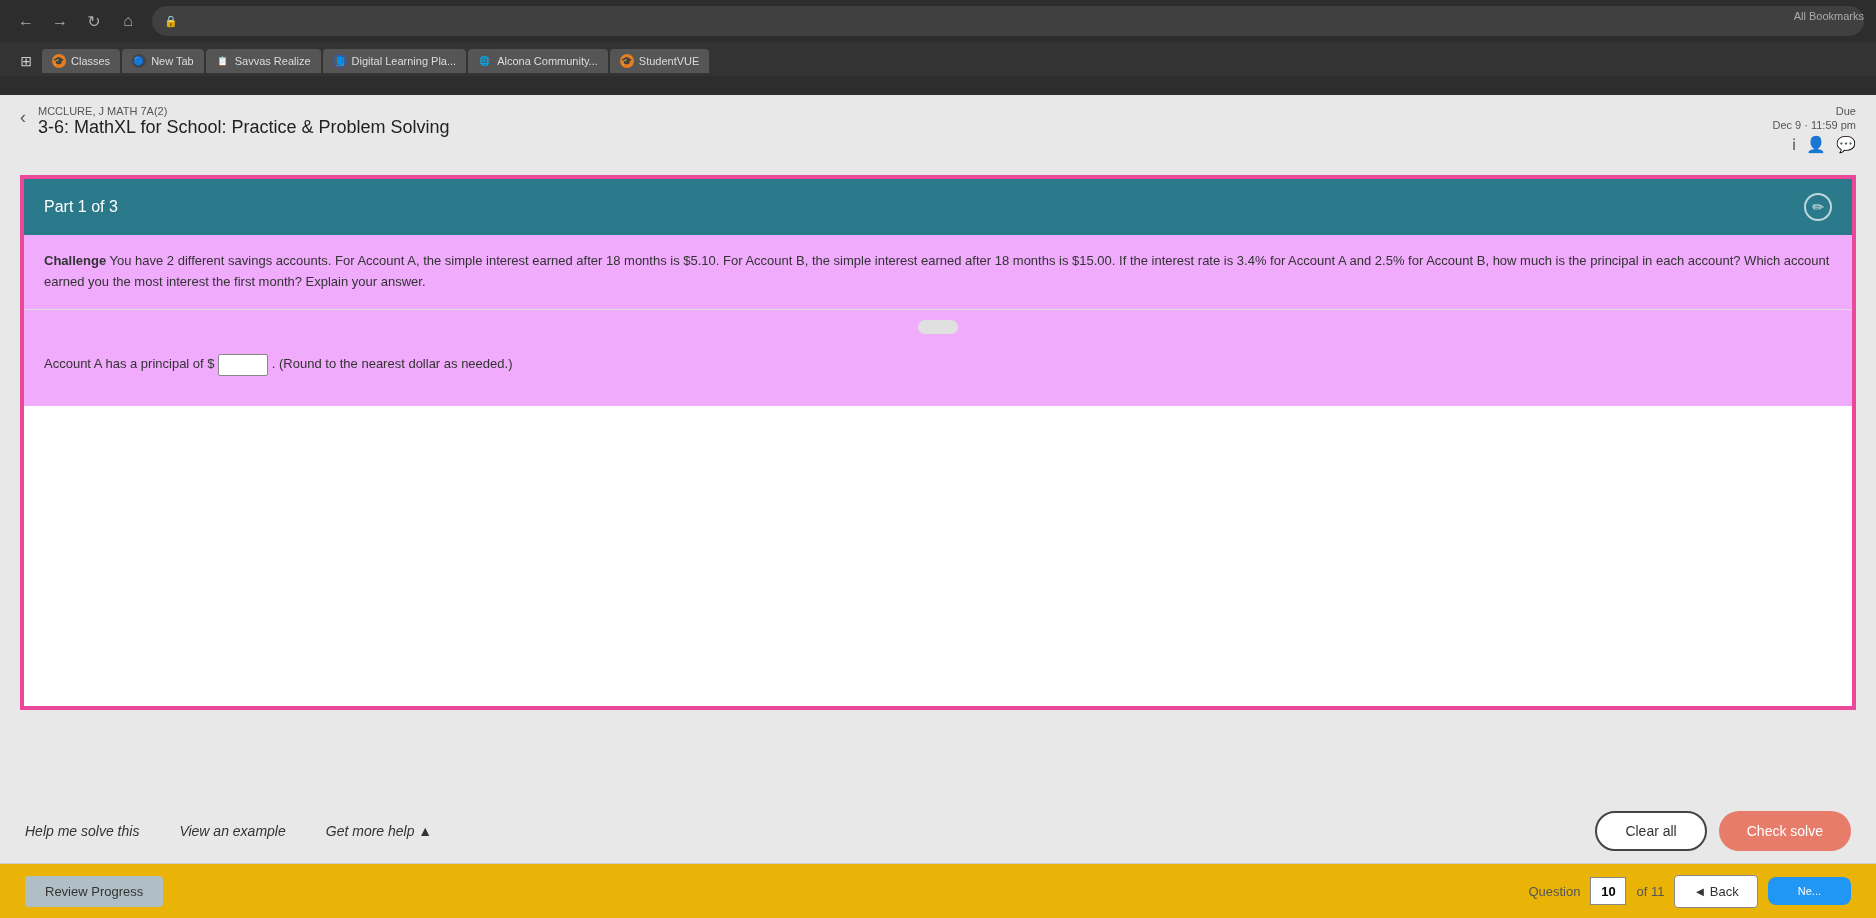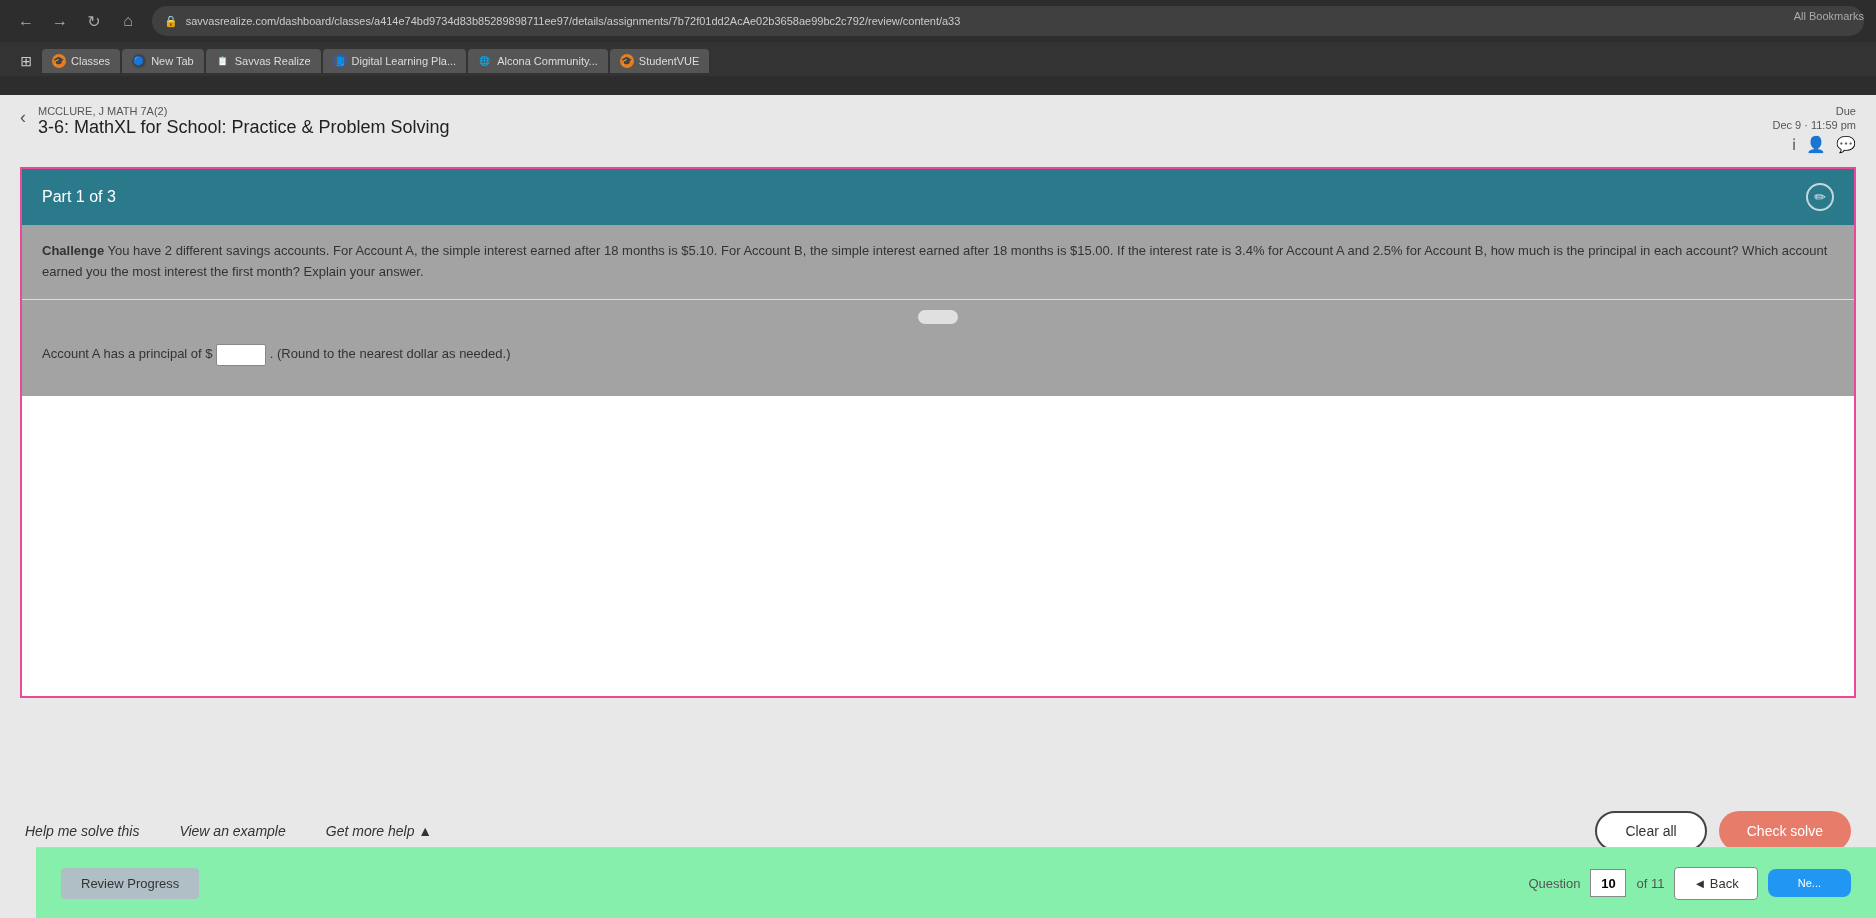--- a/index.html
+++ b/index.html
@@ -167,23 +167,23 @@
       align-items: center;
     }
     .header-icon {
       font-size: 16px;
       color: #555;
       cursor: pointer;
     }
 
     
     .problem-container {
-      margin: 4px 20px;
-      background: #a3a3a3;
-      border: 2px solid #ec4899;
+      margin: 12px 20px;
+      background: #f0abfc;
+      border: 4px solid #ec4899;
     }
     .problem-header {
       background: #2a7a8c;
       color: white;
       padding: 14px 20px;
       display: flex;
       align-items: center;
       justify-content: space-between;
     }
     .part-label {
@@ -301,28 +301,27 @@
       color: white;
       font-weight: 500;
     }
 
     
     .footer-nav {
       position: absolute;
       bottom: 0;
       left: 0;
       right: 0;
-      height: 71px;
-      background: #86efac;
+      height: 55px;
+      background: #eab308;
       display: flex;
       align-items: center;
       justify-content: space-between;
       padding: 0 25px;
       border-top: 1px solid #ccc;
-      margin-left: 36px;
     }
     .review-progress-btn {
       padding: 8px 20px;
       background: #b0bec5;
       border: none;
       border-radius: 4px;
       font-size: 13px;
       cursor: pointer;
       color: #333;
     }
@@ -384,21 +383,20 @@
 
   <div class="browser-top">
     <div class="nav-buttons">
       <button class="nav-btn">←</button>
       <button class="nav-btn">→</button>
       <button class="nav-btn">↻</button>
       <button class="nav-btn">⌂</button>
     </div>
     <div class="address-bar">
       <span style="color:#aaa;font-size:11px;">🔒</span>
-      <span class="address-text">savvasrealize.com/dashboard/classes/a414e74bd9734d83b85289898711ee97/details/assignments/7b72f01dd2AcAe02b3658ae99bc2c792/review/content/a33</span>
     </div>
     <span class="bookmarks-bar">All Bookmarks</span>
   </div>
 
   <div class="browser-tabs">
     <button class="tab-grid-btn">⊞</button>
     <div class="bookmark-tab">
       <span class="icon-circle" style="background:#e67e22;color:white;">🎓</span>
       <span>Classes</span>
     </div>

